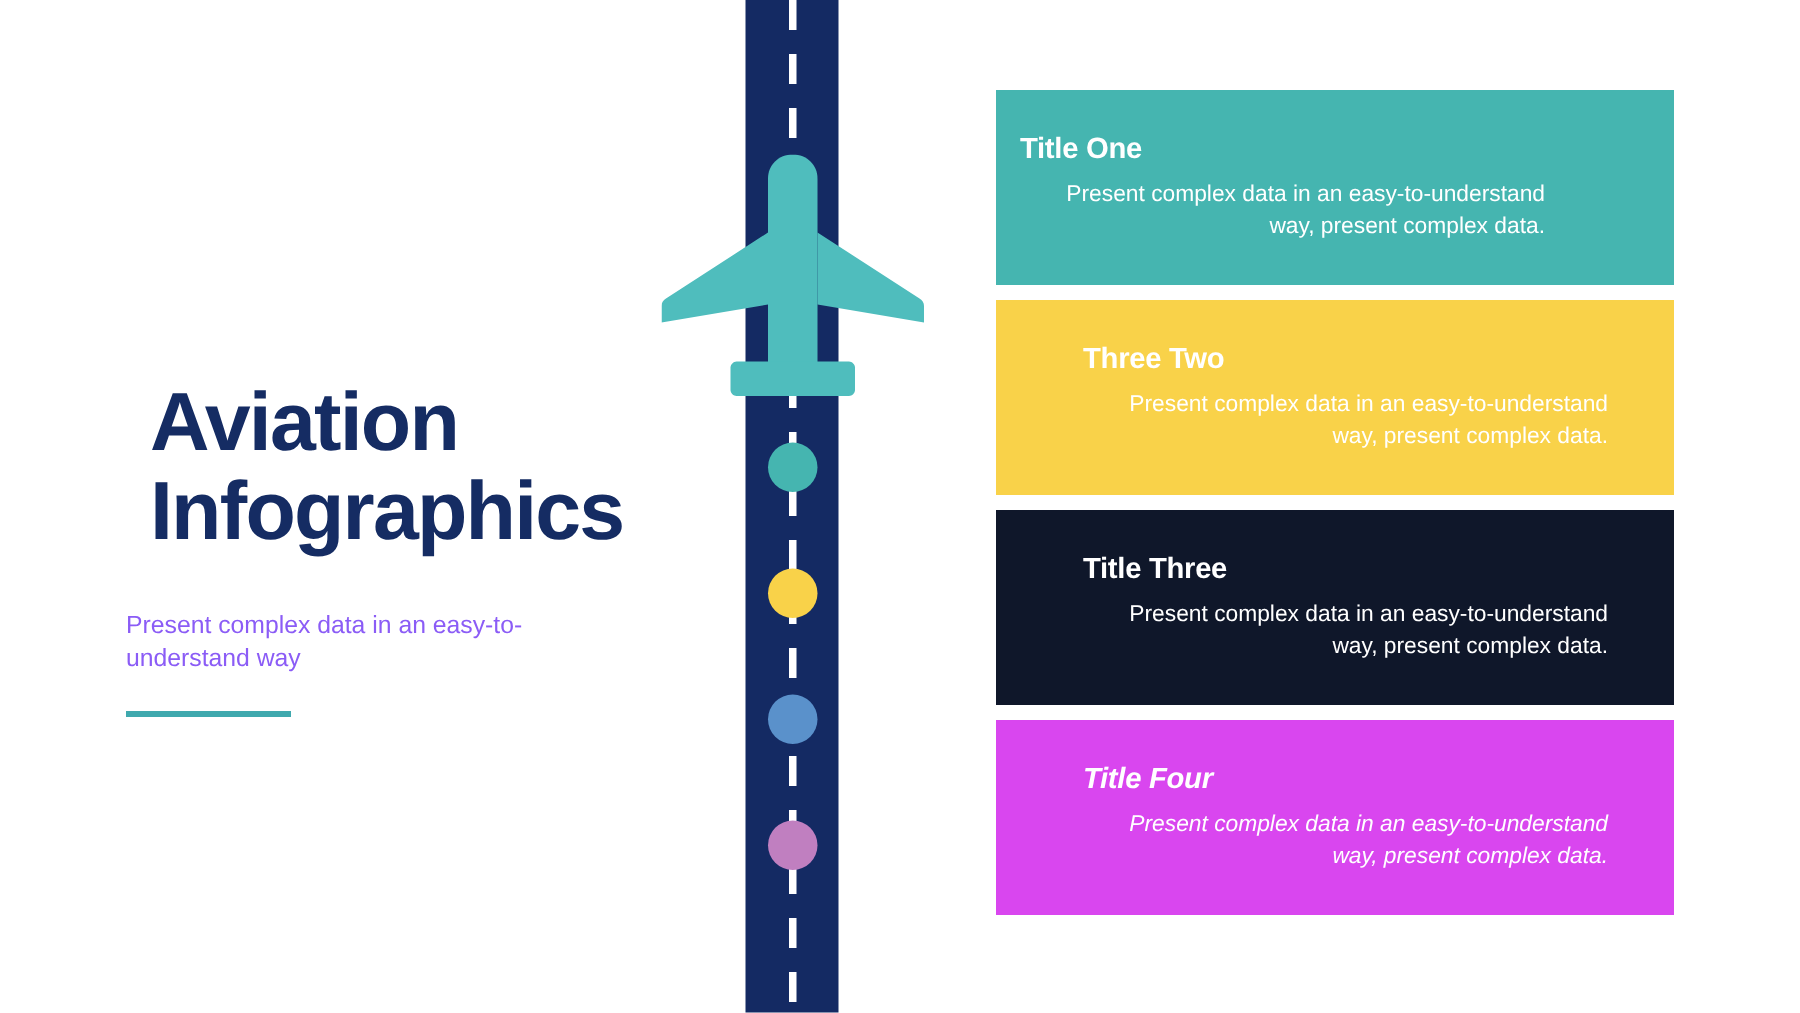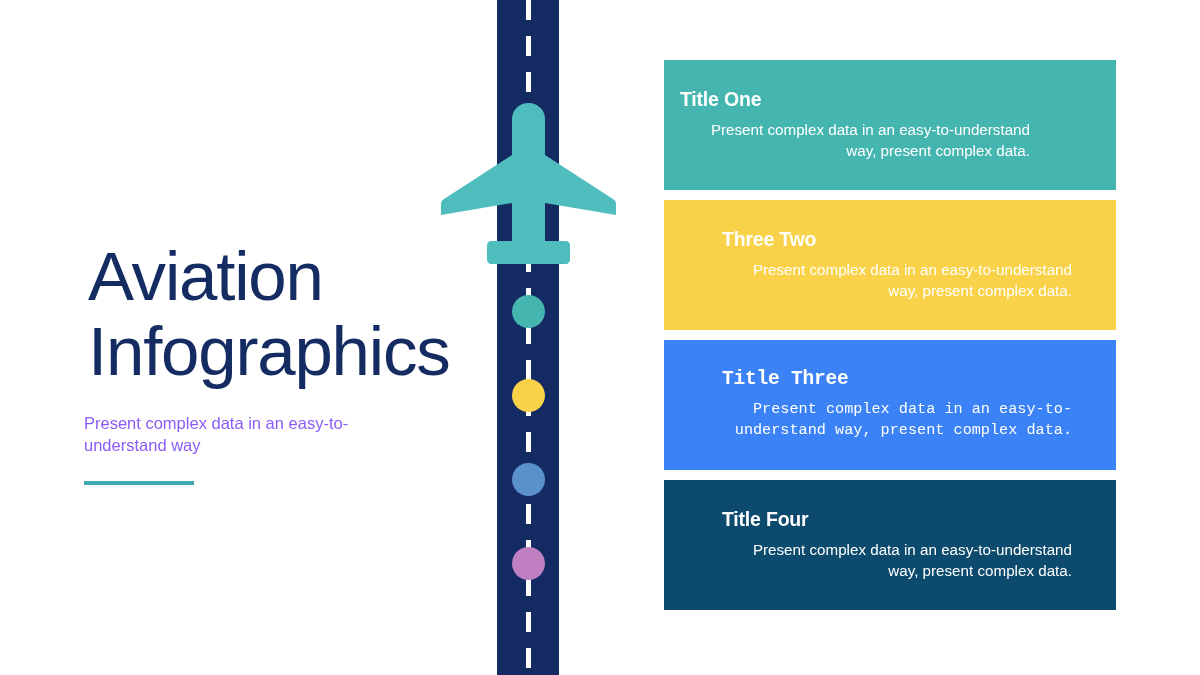--- a/index.html
+++ b/index.html
@@ -16,26 +16,26 @@
   }
 
   
   #left-panel {
     position: absolute;
     left: 84px;
     top: 236px;
     width: 340px;
   }
   #page-title {
-    font-size: 69px;
-    font-weight: normal;
+    font-size: 55px;
+    font-weight: bold;
     line-height: 1.08;
     letter-spacing: -1.2px;
     color: #152C63;
-    margin: 4px;
+    margin: 16px;
     white-space: pre-line;
   }
   #page-subtitle {
     font-size: 16.5px;
     line-height: 1.32;
     color: #7b7b83;
     margin: 0;
     padding-top: 20px;
     width: 320px;
   }
@@ -178,21 +178,21 @@
 
 <div id="cards">
     <div class="card" style="background: rgb(69, 181, 176); padding-left: 16px;">
       <p class="card-title">Title One</p>
       <p class="card-body">Present complex data in an easy-to-understand way, present complex data.</p>
     </div>
     <div class="card" style="background: rgb(249, 210, 73);">
       <p class="card-title">Three Two</p>
       <p class="card-body">Present complex data in an easy-to-understand way, present complex data.</p>
     </div>
-    <div class="card" style="background: #3b82f6; font-family: Liberation Mono, monospace;">
+    <div class="card" style="background: #0f172a;">
       <p class="card-title">Title Three</p>
       <p class="card-body">Present complex data in an easy-to-understand way, present complex data.</p>
     </div>
-    <div class="card" style="background: #0c4a6e;">
+    <div class="card" style="background: #d946ef; font-style: italic;">
       <p class="card-title">Title Four</p>
       <p class="card-body">Present complex data in an easy-to-understand way, present complex data.</p>
     </div>
   </div>
 
 </body></html>

